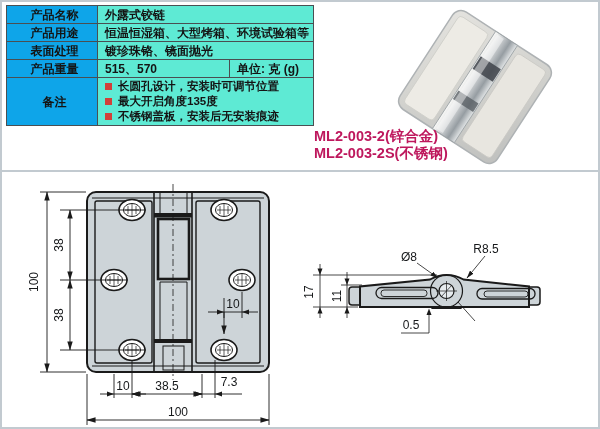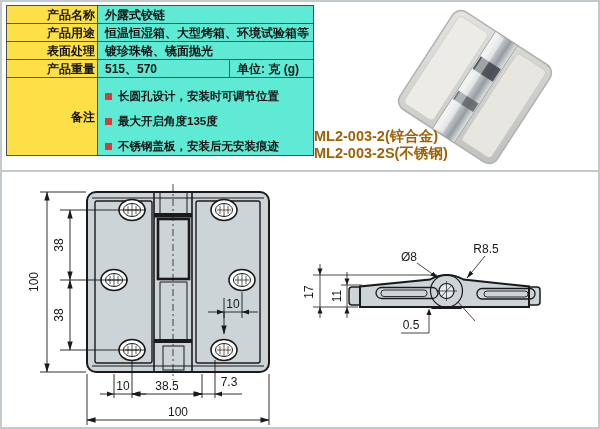--- a/index.html
+++ b/index.html
@@ -13,29 +13,29 @@
     position:absolute;left:4px;top:3px;width:307px;
     border-collapse:collapse;table-layout:fixed;
     border:1.5px solid #3c4043;
   }
   table.spec td{
     border:1px solid #4a4f52;font-size:12px;line-height:14px;
     padding:1px 2px 1px 7px;vertical-align:middle;color:#141414;
     overflow:hidden;white-space:nowrap;
   }
   table.spec tr.r{height:18px;}
-  td.lbl{background:#fde047;text-align:right;font-weight:bold;padding:1px 2px;}
+  td.lbl{background:#0ea5e9;text-align:center;font-weight:bold;padding:1px 2px;}
   td.val{background:#5eead4;font-weight:600;}
   td.unit{padding-left:5px;}
   td.notes{padding:4px 2px 4px 7px;white-space:normal;}
-  .note{display:flex;align-items:center;gap:6px;line-height:15px;font-size:11.5px;font-weight:600;margin-top:10px;}
+  .note{display:flex;align-items:center;gap:6px;line-height:15px;font-size:11.5px;font-weight:600;}
   .bullet{width:7px;height:7px;background:#d23f38;flex:none;display:inline-block;}
   
   .photo{position:absolute;left:378px;top:2px;width:192px;height:166px;}
-  .variants{position:absolute;left:312px;top:126px;font-size:14.5px;font-weight:600;line-height:16.5px;color:#a16207;}
+  .variants{position:absolute;left:312px;top:126px;font-size:14.5px;font-weight:600;line-height:16.5px;color:#be185d;}
   
   .divider{position:absolute;left:0;right:0;top:168px;height:2px;background:#c2cad0;}
   
   .front-svg{position:absolute;left:20px;top:175px;width:310px;height:252px;}
   .side-svg{position:absolute;left:295px;top:232px;width:295px;height:108px;}
   .dim{font-size:12px;fill:#16181a;font-family:"Liberation Sans","DejaVu Sans",sans-serif;}
 </style>
 </head>
 <body>
 

